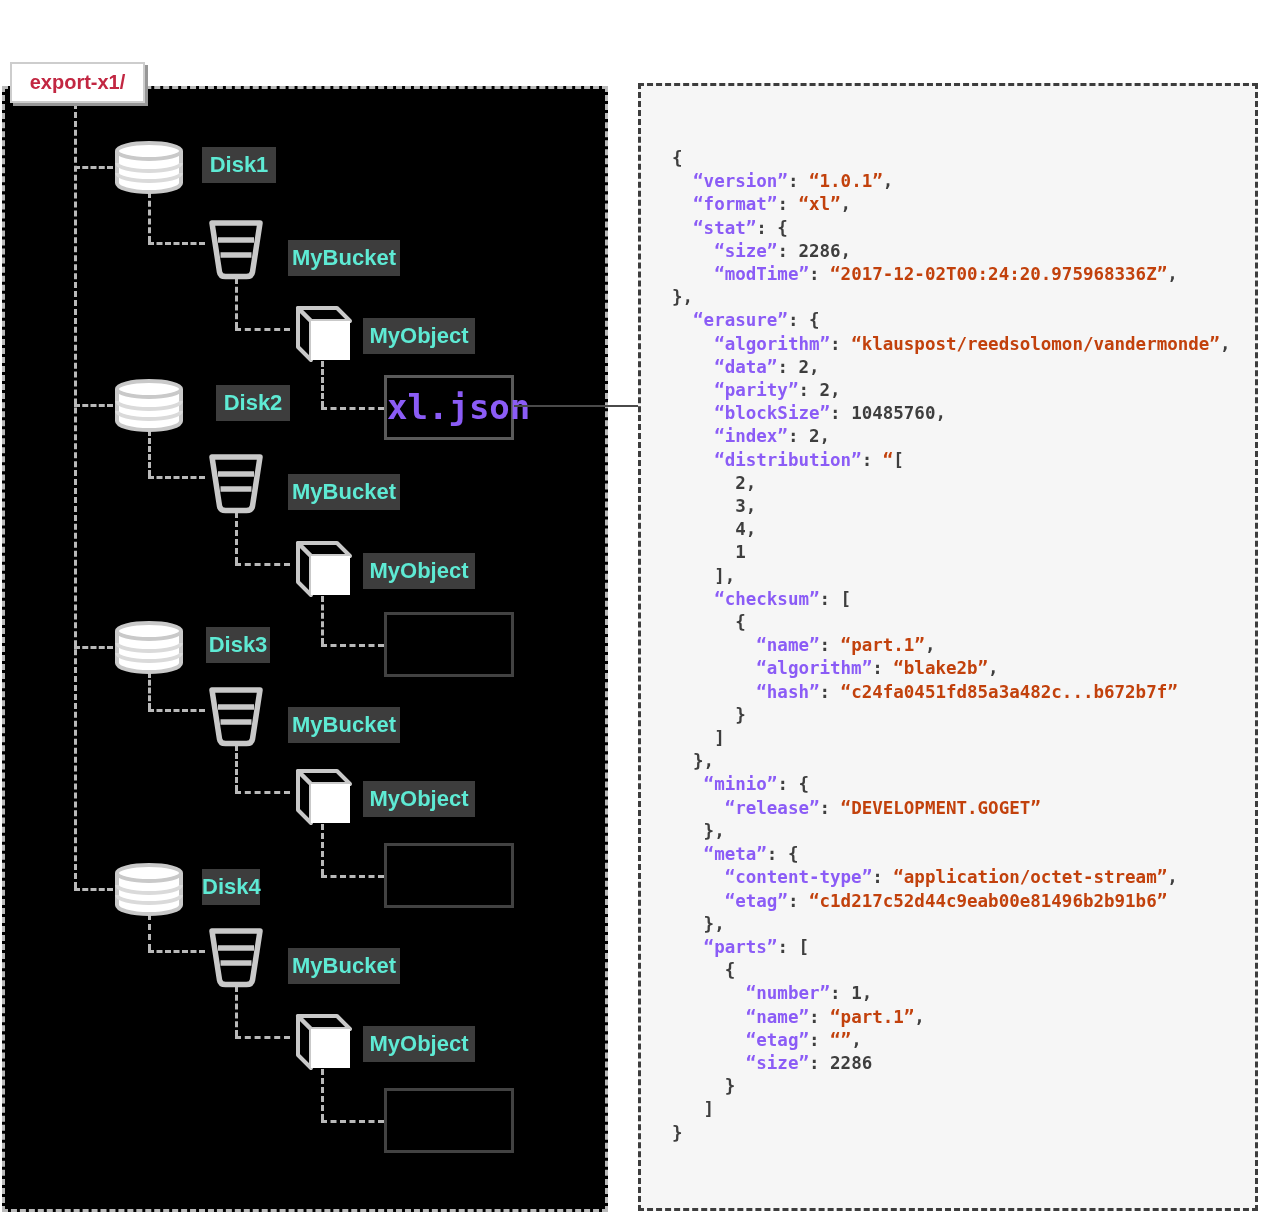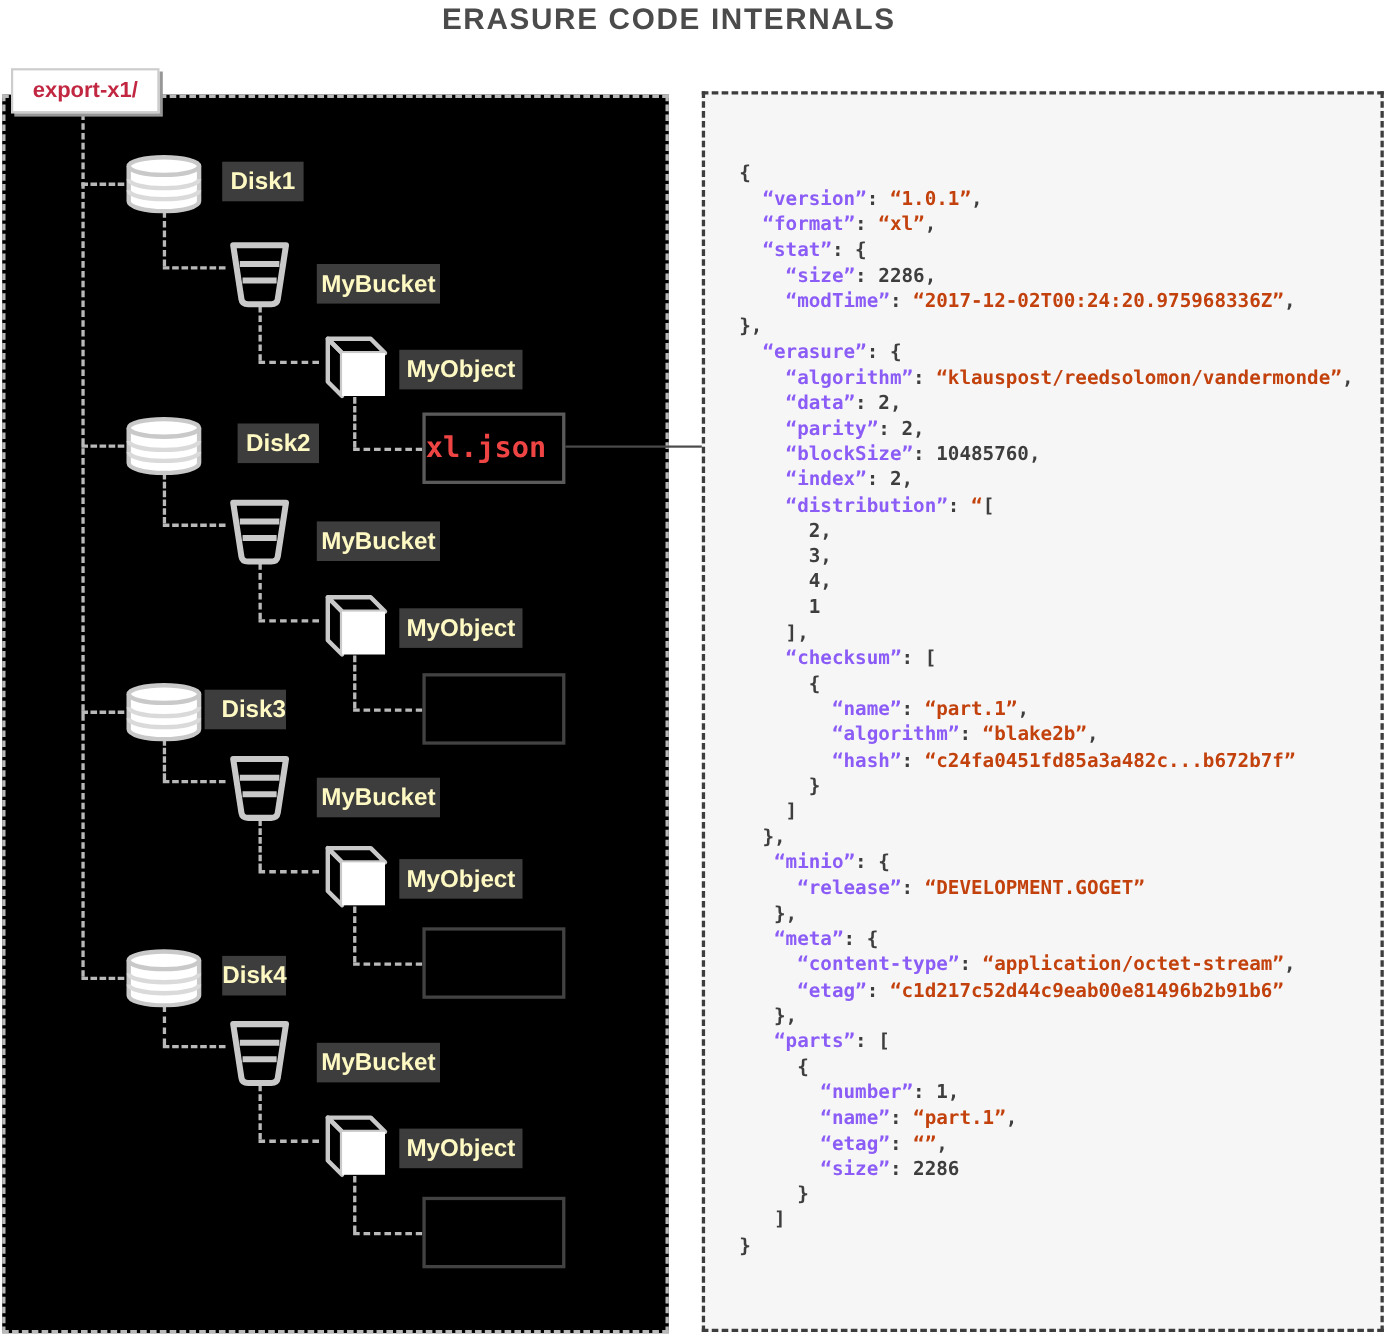--- a/index.html
+++ b/index.html
@@ -9,41 +9,40 @@
          font-size:27px;font-weight:bold;color:#4b4b4b;letter-spacing:1.5px;}
   .diagram-panel{position:absolute;left:2px;top:86px;width:606px;height:1126px;
          background:#000;border:3px dashed #b9b9b9;box-sizing:border-box;z-index:0;}
   .export-box{position:absolute;left:10px;top:62px;width:135px;height:41px;
          background:#fff;border:2px solid #cdcdcd;box-shadow:3px 3px 0 #979797;
          box-sizing:border-box;text-align:center;line-height:36px;
          font-size:20px;font-weight:bold;color:#c22742;z-index:5;}
   .dash-h{position:absolute;border-top:3px dashed #b9b9b9;height:0;z-index:1;}
   .dash-v{position:absolute;border-left:3px dashed #b9b9b9;width:0;z-index:1;}
   .icon{position:absolute;z-index:2;line-height:0;}
-  .lbl{position:absolute;background:#3d3d3d;color:#fef9c3;font-weight:bold;font-size:22px;
+  .lbl{position:absolute;background:#3d3d3d;color:#5eead4;font-weight:bold;font-size:22px;
        text-align:center;box-sizing:border-box;z-index:2;}
   .file-box{position:absolute;width:130px;height:65px;background:#000;
        box-sizing:border-box;z-index:2;}
-  .file-box.xl{border:3px solid #5a5a5a;color:#ef4444;
-       font-family:"DejaVu Sans Mono",monospace;font-weight:bold;font-size:26px;
+  .file-box.xl{border:3px solid #5a5a5a;color:#8b5cf6;
+       font-family:"DejaVu Sans Mono",monospace;font-weight:bold;font-size:34px;
        text-align:left;line-height:58px;}
   .file-box.empty{border:3px solid #424242;}
   .solid-line{position:absolute;height:0;border-top:2px solid #4a4a4a;z-index:3;}
   .json-panel{position:absolute;left:638px;top:83px;width:620px;height:1128px;
        background:#f6f6f6;border:3px dashed #3d3d3d;box-sizing:border-box;z-index:2;}
   #json-code{margin:0;padding:61px 0 0 31px;font-family:"DejaVu Sans Mono",monospace;
        font-size:17.5px;line-height:23.2px;font-weight:bold;color:#3e3e3e;white-space:pre;}
   .k{color:#8b5cf6;}
   .s{color:#c2410c;}
 </style>
 </head>
 <body>
 
 <div id="canvas">
-  <div class="title">ERASURE CODE INTERNALS</div>
   <div class="diagram-panel"></div>
   <div class="export-box">export-x1/</div>
   <div id="tree-layer">
       <div class="dash-v" style="left:74px;top:103px;height:785px;"></div>
       <div class="dash-h" style="left:74px;top:166px;width:39px;"></div>
       <div class="dash-v" style="left:148px;top:192px;height:50px;"></div>
       <div class="dash-h" style="left:148px;top:242px;width:57px;"></div>
       <div class="dash-v" style="left:235px;top:278px;height:50px;"></div>
       <div class="dash-h" style="left:235px;top:328px;width:55px;"></div>
       <div class="dash-v" style="left:321px;top:361px;height:46px;"></div>
@@ -111,21 +110,21 @@
       <div class="icon" style="left:205px;top:685px;"><svg width="62" height="63" viewBox="0 0 62 63">
   <path d="M7 5 H55 L47.5 54 Q46.8 58.5 41.5 58.5 H20.5 Q15.2 58.5 14.5 54 Z" fill="none" stroke="#c9c9c9" stroke-width="5.5" stroke-linejoin="round"></path>
   <line x1="13" y1="22" x2="49" y2="22" stroke="#c9c9c9" stroke-width="5.5"></line>
   <line x1="15.5" y1="37" x2="46.5" y2="37" stroke="#c9c9c9" stroke-width="5.5"></line>
         </svg></div>
       <div class="icon" style="left:290px;top:763px;"><svg width="64" height="64" viewBox="0 0 64 64">
   <polygon points="8,8 47,8 60,21 21,21" fill="none" stroke="#c9c9c9" stroke-width="4" stroke-linejoin="round"></polygon>
   <polygon points="8,8 8,47 21,60 21,21" fill="none" stroke="#c9c9c9" stroke-width="4" stroke-linejoin="round"></polygon>
   <rect x="21" y="21" width="39" height="39" fill="#fff"></rect>
         </svg></div>
-      <div class="lbl" style="left:186px;top:627px;width:74px;height:36px;line-height:36px;text-align:right;">Disk3</div>
+      <div class="lbl" style="left:206px;top:627px;width:64px;height:36px;line-height:36px;">Disk3</div>
       <div class="lbl" style="left:288px;top:707px;width:112px;height:36px;line-height:36px;">MyBucket</div>
       <div class="lbl" style="left:363px;top:781px;width:112px;height:36px;line-height:36px;">MyObject</div>
       <div class="file-box empty" style="left:384px;top:843px;height:65px;"></div>
       <div class="dash-h" style="left:74px;top:888px;width:39px;"></div>
       <div class="dash-v" style="left:148px;top:914px;height:36px;"></div>
       <div class="dash-h" style="left:148px;top:950px;width:57px;"></div>
       <div class="dash-v" style="left:235px;top:986px;height:50px;"></div>
       <div class="dash-h" style="left:235px;top:1036px;width:55px;"></div>
       <div class="dash-v" style="left:321px;top:1069px;height:51px;"></div>
       <div class="dash-h" style="left:321px;top:1120px;width:63px;"></div>

